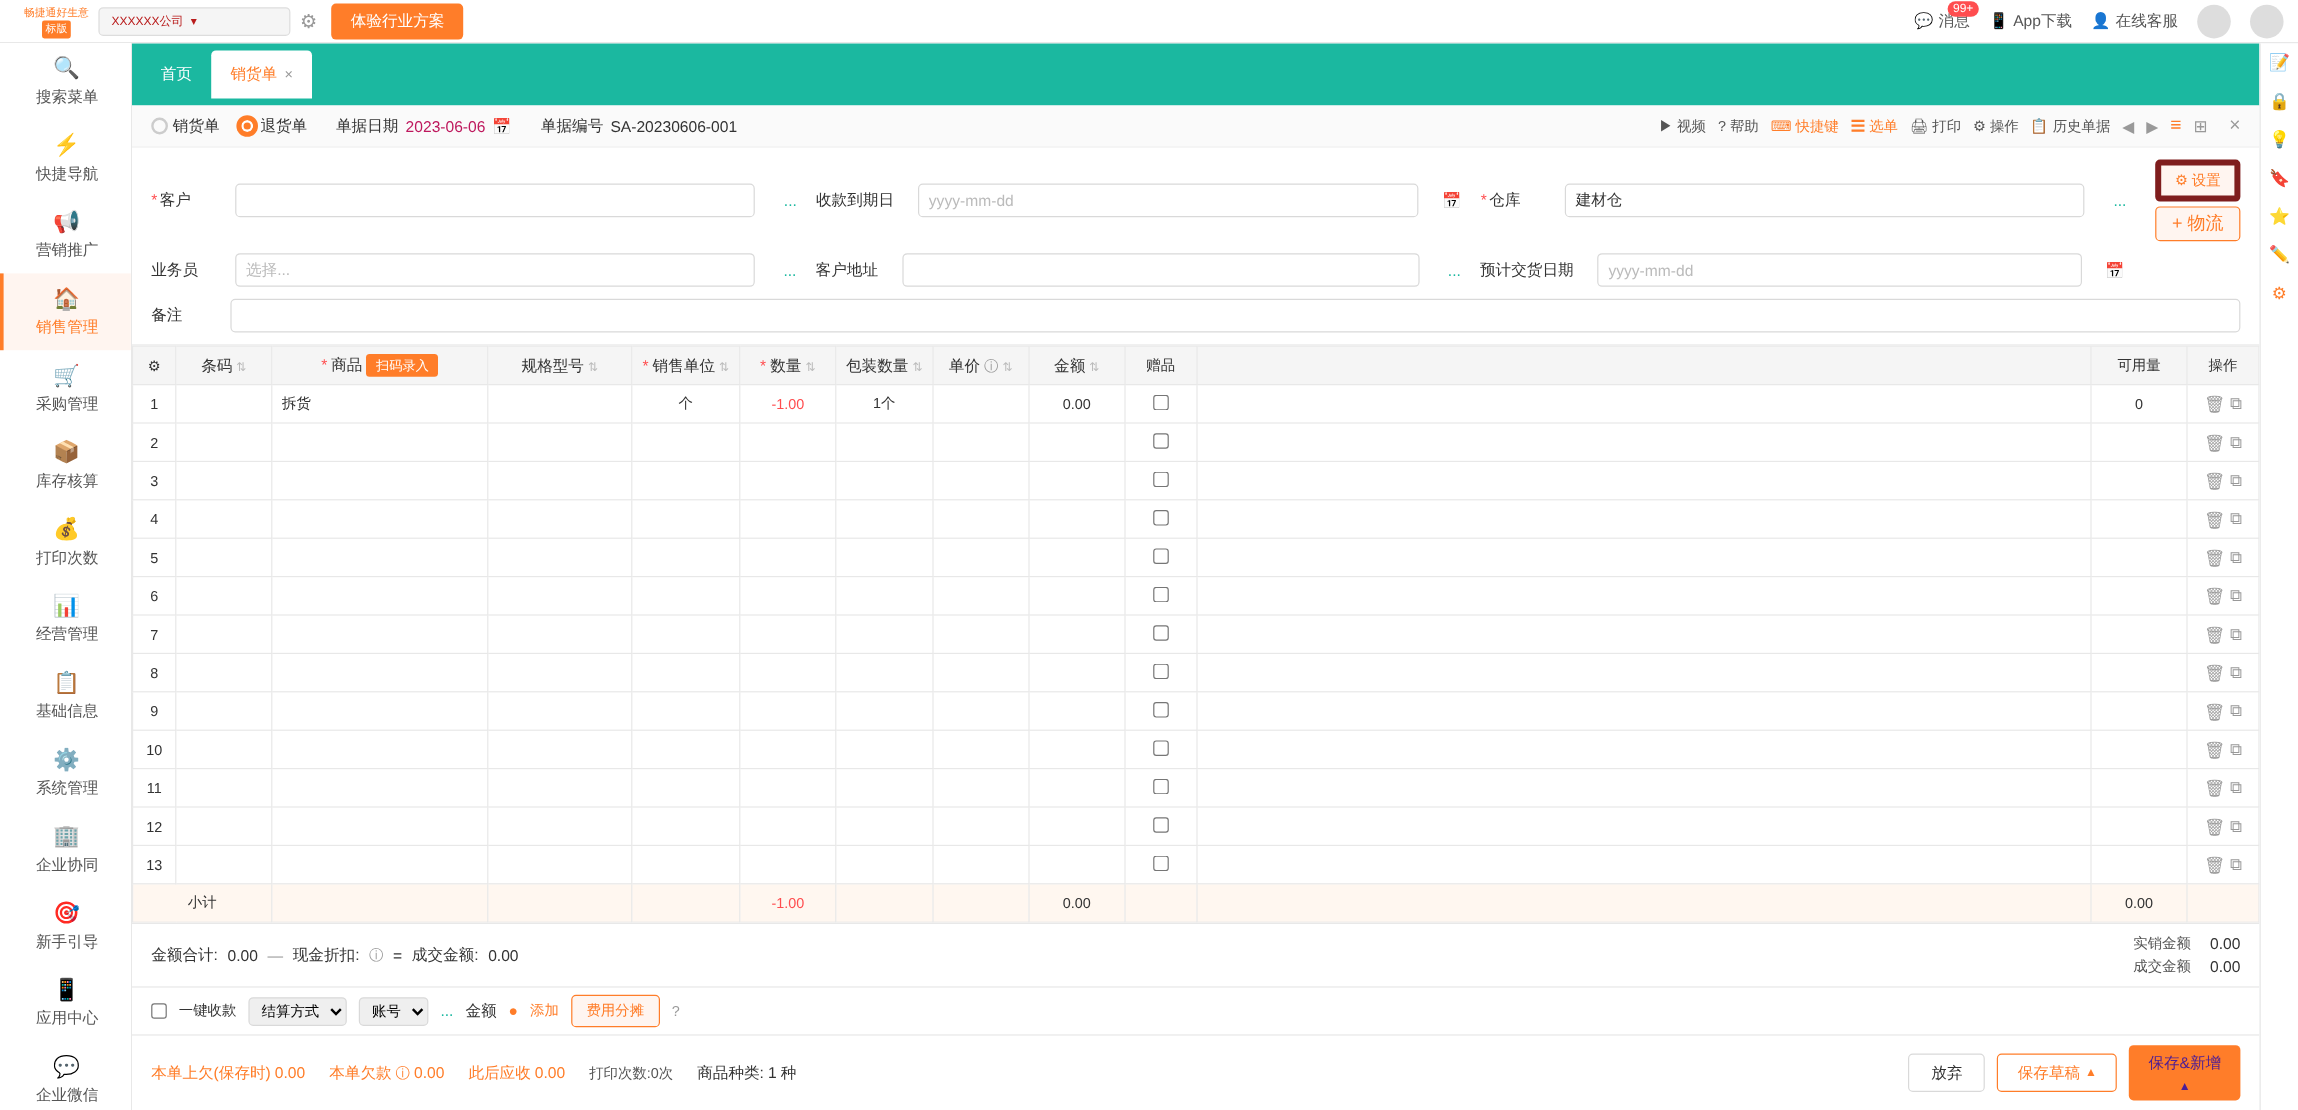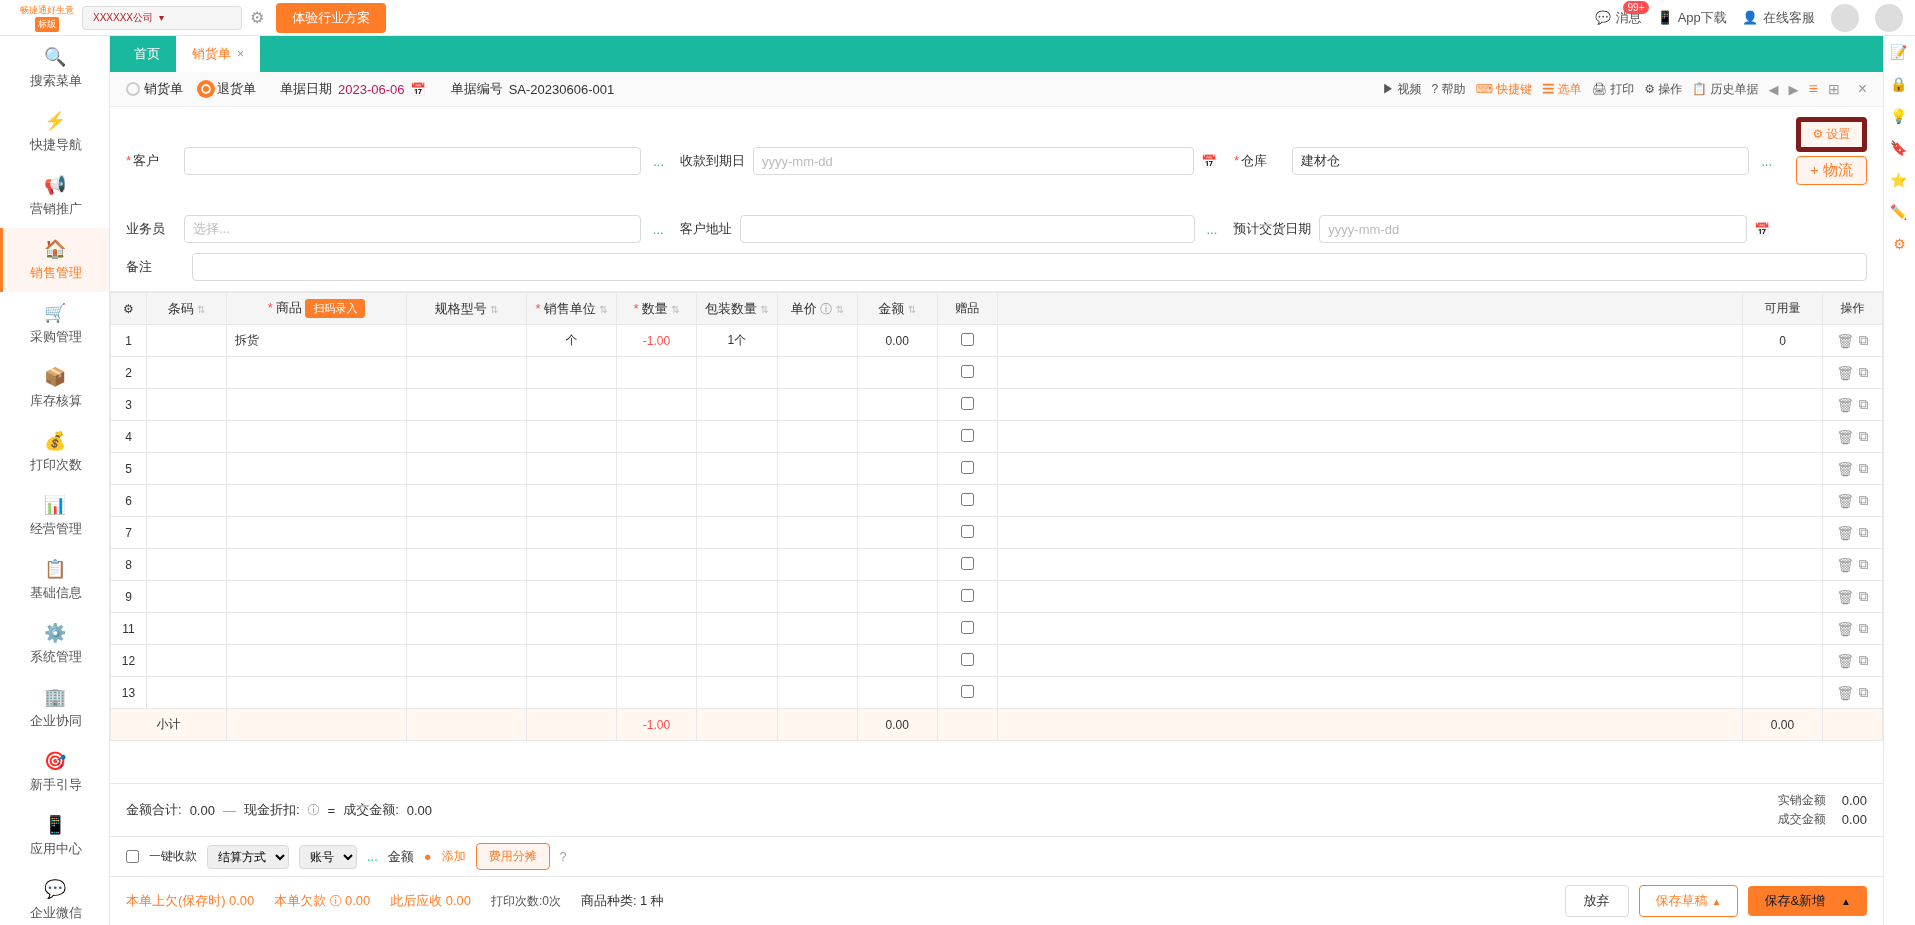--- a/index.html
+++ b/index.html
@@ -42,21 +42,21 @@
       cursor: pointer; color: #555; font-size: 12px; gap: 4px; border-left: 3px solid transparent;
     }
     .sidebar-item.active { background: #fff5f0; color: #ff7d29; border-left-color: #ff7d29; }
     .sidebar-icon { font-size: 18px; }
 
     
     .main-content { flex: 1; display: flex; flex-direction: column; overflow: hidden; }
 
     
     .tab-bar {
-      background: #1bb8a0; display: flex; align-items: center; height: 36px; padding: 0 8px; flex-shrink: 0;
+      background: #1bb8a0; display: flex; align-items: center; height: 52px; padding: 0 8px; flex-shrink: 0;
     }
     .tab-item {
       padding: 0 16px; height: 40px; display: flex; align-items: center; cursor: pointer;
       color: rgba(255,255,255,0.8); font-size: 13px; gap: 6px;
     }
     .tab-item.active { background: #fff; color: #ff7d29; border-radius: 4px 4px 0 0; }
     .tab-close { font-size: 12px; color: #999; cursor: pointer; }
     .tab-home { color: #fff; }
 
     
@@ -71,21 +71,21 @@
     .radio-circle.active { border-color: #ff7d29; background: #ff7d29; box-shadow: 0 0 0 2px #fff inset, 0 0 0 2px #ff7d29; }
     .date-field { display: flex; align-items: center; gap: 6px; color: #333; }
     .date-val { color: #be185d; font-weight: 500; }
     .order-num { color: #333; }
     .top-bar-right { margin-left: auto; display: flex; align-items: center; gap: 10px; }
     .top-bar-btn { display: flex; align-items: center; gap: 4px; color: #555; font-size: 12px; cursor: pointer; }
     .top-bar-btn.orange { color: #ff7d29; }
 
     .form-fields { padding: 10px 16px; display: flex; flex-direction: column; gap: 10px; }
     .form-row { display: flex; align-items: center; gap: 16px; }
-    .form-field { display: flex; align-items: center; gap: 8px; flex: 1; margin-top: 20px; }
+    .form-field { display: flex; align-items: center; gap: 20px; flex: 1; }
     .field-label { color: #333; white-space: nowrap; min-width: 50px; }
     .field-label.required::before { content: '*'; color: #ff4d4f; margin-right: 2px; }
     .field-input {
       flex: 1; border: 1px solid #d9d9d9; border-radius: 4px; padding: 4px 8px;
       color: #333; background: #fff; min-height: 28px; display: flex; align-items: center;
     }
     .field-input.placeholder { color: #bbb; }
     .field-dots { color: #1bb8a0; cursor: pointer; margin-left: 4px; }
     .cal-icon { color: #999; cursor: pointer; }
     .action-btns { display: flex; flex-direction: column; gap: 4px; margin-left: 8px; }
@@ -163,23 +163,23 @@
     .discard-btn {
       background: #fff; border: 1px solid #d9d9d9; color: #333;
       border-radius: 4px; padding: 6px 18px; cursor: pointer; font-size: 13px;
     }
     .save-draft-btn {
       background: #fff; border: 1px solid #ff7d29; color: #ff7d29;
       border-radius: 4px; padding: 6px 16px; cursor: pointer; font-size: 13px;
       display: flex; align-items: center; gap: 4px;
     }
     .save-new-btn {
-      background: #ff7d29; border: none; color: #0f172a;
+      background: #ff7d29; border: none; color: #4c1d95;
       border-radius: 4px; padding: 6px 16px; cursor: pointer; font-size: 13px;
-      display: flex; align-items: center; gap: 16px;
+      display: flex; align-items: center; gap: 5px; flex-direction: column;
     }
     .btn-arrow { font-size: 10px; }
 
     
     .right-panel {
       width: 32px; background: #fff; border-left: 1px solid #e8e8e8;
       display: flex; flex-direction: column; align-items: center; padding: 8px 0; gap: 16px;
       flex-shrink: 0;
     }
     .right-panel-icon { cursor: pointer; color: #999; font-size: 14px; }
@@ -611,20 +611,40 @@
       <td></td>
       <td></td>
       <td>
         <div class="ops-btns">
           <button class="ops-btn">🗑</button>
           <button class="ops-btn">⧉</button>
         </div>
       </td>
     </tr>
             <tr>
+      <td>10</td>
+      <td></td>
+      <td style="text-align:left;"></td>
+      <td></td>
+      <td></td>
+      <td class=""></td>
+      <td></td>
+      <td></td>
+      <td></td>
+      <td><input type="checkbox" style=""></td>
+      <td></td>
+      <td></td>
+      <td>
+        <div class="ops-btns">
+          <button class="ops-btn">🗑</button>
+          <button class="ops-btn">⧉</button>
+        </div>
+      </td>
+    </tr>
+            <tr>
       <td>11</td>
       <td></td>
       <td style="text-align:left;"></td>
       <td></td>
       <td></td>
       <td class=""></td>
       <td></td>
       <td></td>
       <td></td>
       <td><input type="checkbox" style=""></td>

